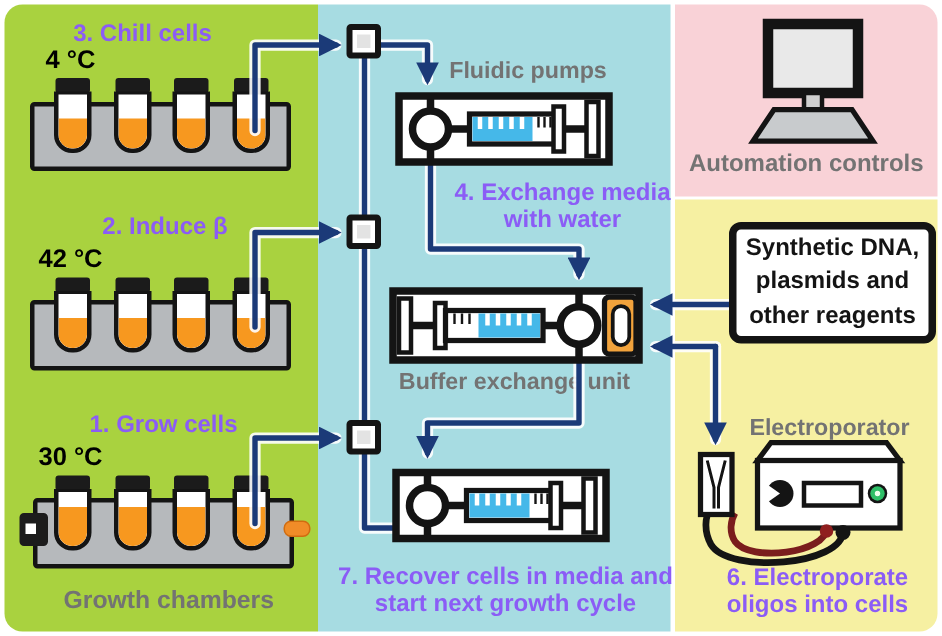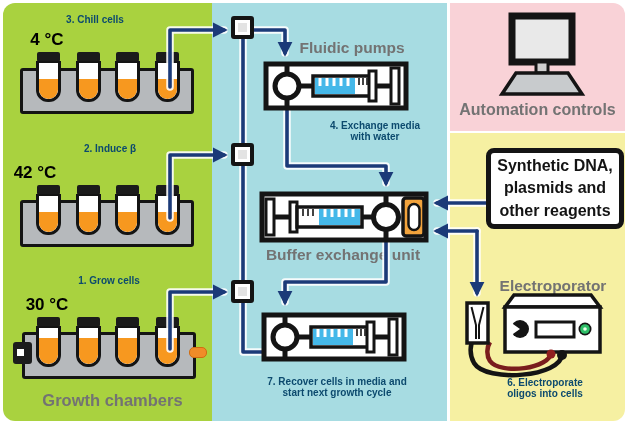--- a/index.html
+++ b/index.html
@@ -1,20 +1,20 @@
 <!DOCTYPE html>
 <html><head>
 <meta charset="utf-8">
 <style>
   html,body{margin:0;padding:0;background:#fff;}
   #stage{position:relative;width:628px;height:424px;background:#fff;overflow:hidden;
          font-family:"Liberation Sans",sans-serif;}
   .panel{position:absolute;}
   .lbl{position:absolute;text-align:center;line-height:1.12;}
-  .step{color:#0c4a6e;font-weight:700;font-size:10px;}
+  .step{color:#8b5cf6;font-weight:700;font-size:16px;}
   .dev{color:#737373;font-weight:700;font-size:15.5px;}
   .temp{color:#000000;font-weight:700;font-size:17px;text-align:center;}
   .rack{position:absolute;background:#b6b9bc;border:3.5px solid #141414;border-radius:3px;}
   .tube{position:absolute;width:25px;}
   .cap{height:10px;background:#1b1b1b;border-radius:2px;margin:0 1px;}
   .tbody{height:36px;background:#fff;border:3.5px solid #141414;border-top-width:2px;
          border-radius:0 0 12px 12px;position:relative;overflow:hidden;margin-top:-1px;}
   .liquid{position:absolute;bottom:0;left:0;right:0;background:#f7981f;border-radius:0 0 9px 9px;}
   .h55{height:55%;} .h75{height:72%;}
   .valve{position:absolute;width:15px;height:15px;background:#fff;border:4.5px solid #141414;
@@ -63,21 +63,21 @@
       </div>
     </div>
   <div class="tube" style="left:155px;top:52px;">
       <div class="cap"></div>
       <div class="tbody">
         <div class="liquid h55"></div>
       </div>
     </div>
 
   <div class="lbl step" style="left:25px;top:143px;width:170px;">2. Induce β</div>
-  <div class="lbl temp" style="left:0;top:163px;width:70px;">42 °C</div>
+  <div class="lbl temp" style="left:12px;top:163px;width:70px;">42 °C</div>
   <div class="rack" style="left:20px;top:200px;width:168px;height:41px;"></div>
   <div class="tube" style="left:36px;top:185px;">
       <div class="cap"></div>
       <div class="tbody">
         <div class="liquid h55"></div>
       </div>
     </div>
   <div class="tube" style="left:76px;top:185px;">
       <div class="cap"></div>
       <div class="tbody">

